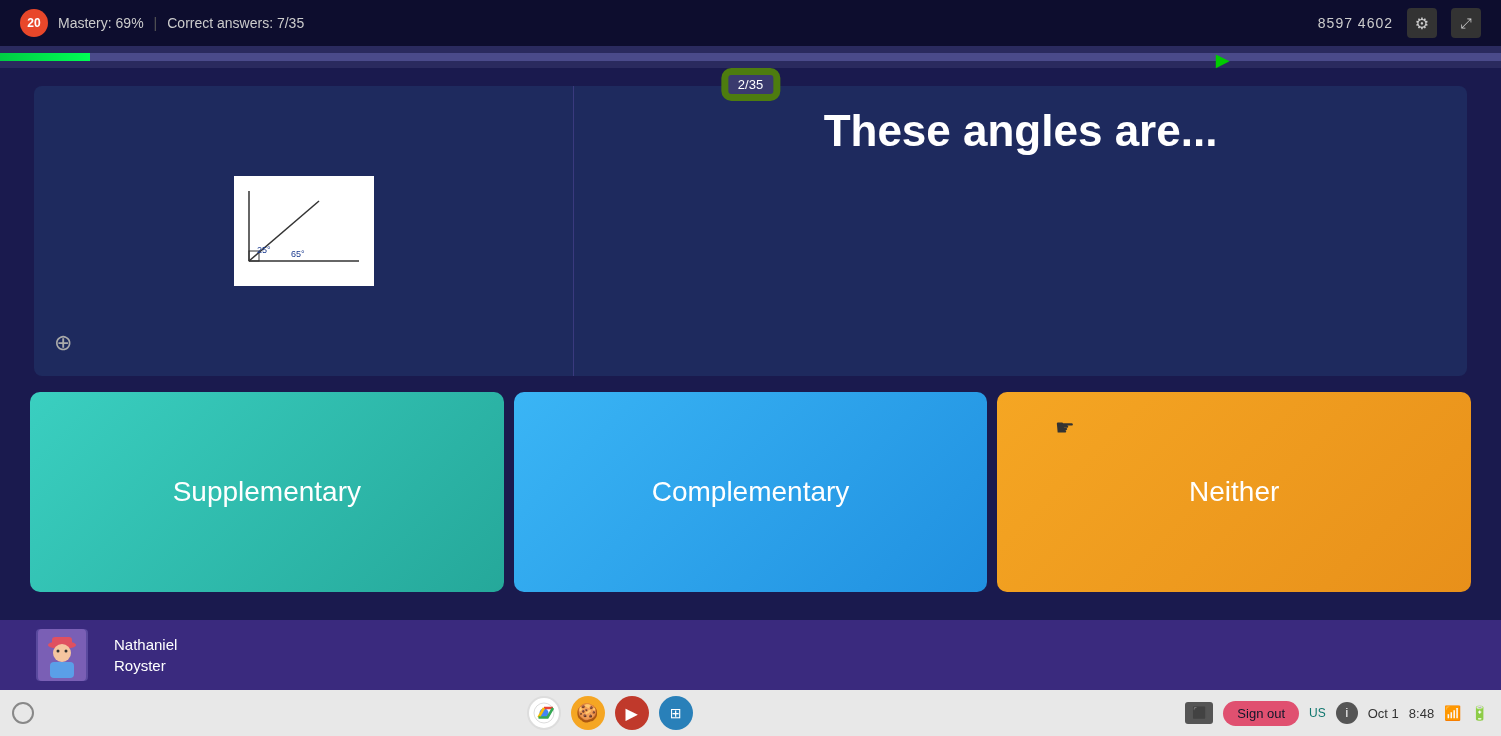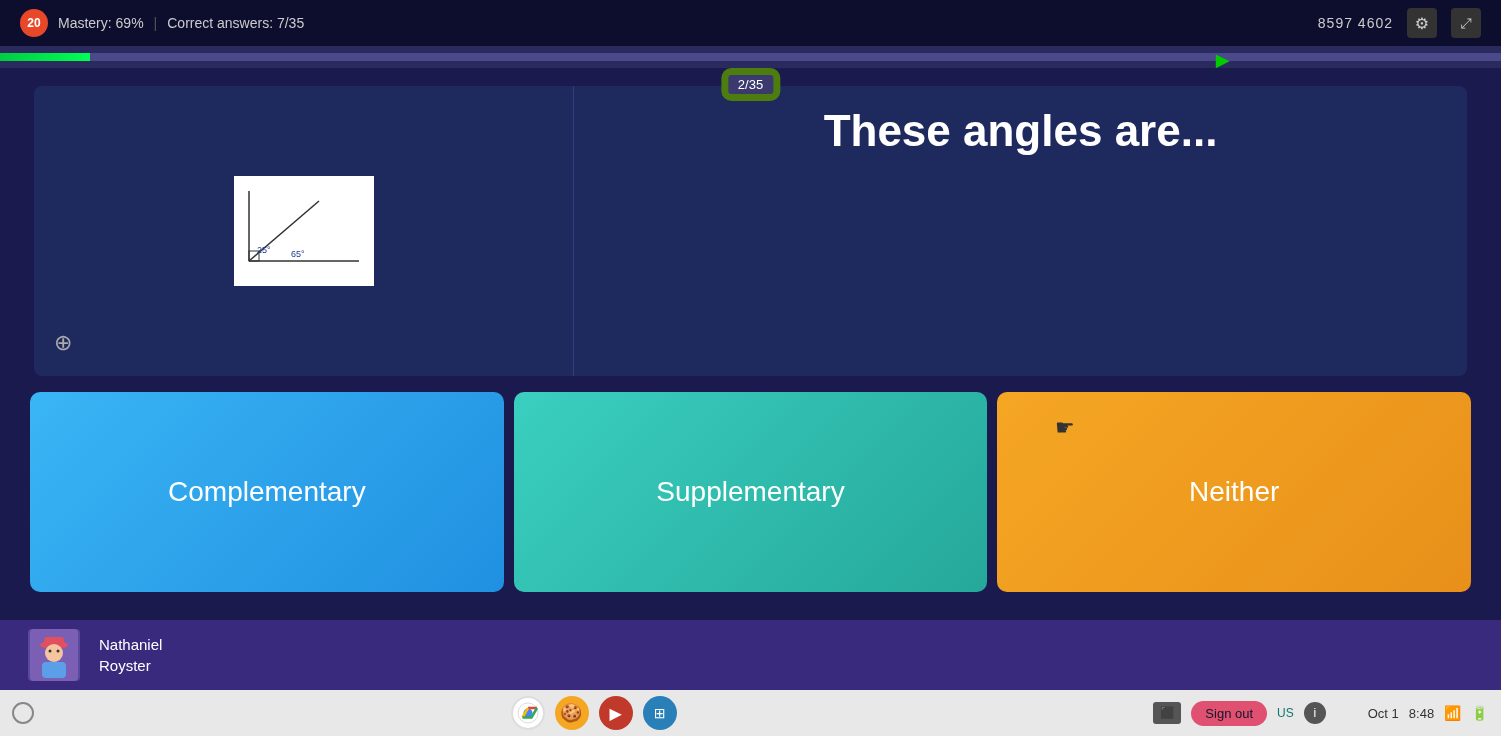--- a/index.html
+++ b/index.html
@@ -203,22 +203,22 @@
       background: linear-gradient(135deg, #f5a623, #e8901a);
       text-align: center;
     }
 
     
     .student-bar {
       background: #3a2a7e;
       height: 70px;
       display: flex;
       align-items: center;
-      padding: 0 28px;
-      gap: 19px;
+      padding: 0 36px;
+      gap: 26px;
       position: absolute;
       bottom: 46px;
       left: 0;
       right: 0;
     }
     .avatar {
       width: 52px;
       height: 52px;
       border-radius: 4px;
       background: #5a4a9e;
@@ -299,21 +299,20 @@
       font-size: 12px;
     }
     .taskbar-time {
       color: #333;
       font-size: 13px;
       font-weight: 500;
     }
     .taskbar-date {
       color: #333;
       font-size: 13px;
-      margin-left: 32px;
     }
     .notification-icon {
       width: 28px;
       height: 22px;
       background: #555;
       border-radius: 3px;
       display: flex;
       align-items: center;
       justify-content: center;
       cursor: pointer;
@@ -400,22 +399,22 @@
       </svg>
     </div>
     <div class="zoom-icon">⊕</div>
   </div>
   <div class="question-text-section">
     <span class="question-text">These angles are...</span>
   </div>
 </div>
 
 <div class="answer-buttons">
+  <button class="answer-btn btn-supplementary">Supplementary</button>
   <button class="answer-btn btn-complementary">Complementary</button>
-  <button class="answer-btn btn-supplementary">Supplementary</button>
   <button class="answer-btn btn-neither">Neither</button>
 </div>
 
 <div class="cursor-hand">☛</div>
 
 <div class="student-bar">
   <div class="avatar">
     <svg width="48" height="52" viewBox="0 0 48 52">
 
       <rect x="0" y="0" width="48" height="52" fill="#7a5fb5" rx="4"></rect>

